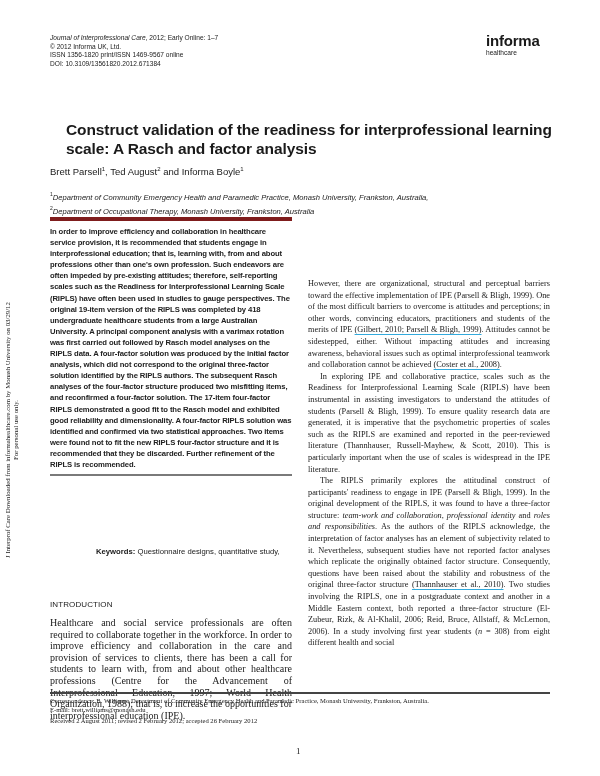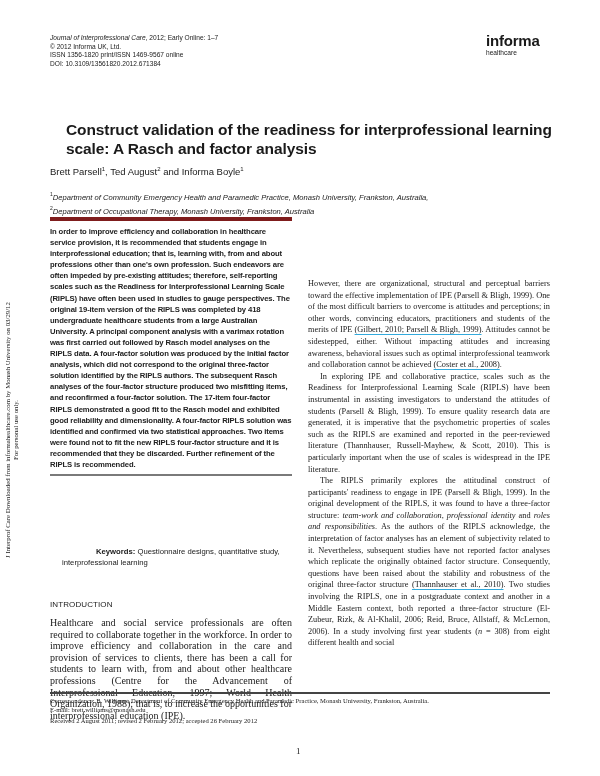--- a/index.html
+++ b/index.html
@@ -70,21 +70,20 @@
   <div>J Interprof Care Downloaded from informahealthcare.com by Monash University on 03/29/12</div>
   <div>For personal use only.</div>
 </div>
 
 <div class="abstract sans">
   <p>In order to improve efficiency and collaboration in healthcare service provision, it is recommended that students engage in interprofessional education; that is, learning with, from and about professions other than one's own profession. Such endeavors are often impeded by pre-existing attitudes; therefore, self-reporting scales such as the Readiness for Interprofessional Learning Scale (RIPLS) have often been used in studies to gauge perspectives. The original 19-item version of the RIPLS was completed by 418 undergraduate healthcare students from a large Australian University. A principal component analysis with a varimax rotation was first carried out followed by Rasch model analyses on the RIPLS data. A four-factor solution was produced by the initial factor analysis, which did not correspond to the original three-factor solution identified by the RIPLS authors. The subsequent Rasch analyses of the four-factor structure produced two misfitting items, and reconfirmed a four-factor solution. The 17-item four-factor RIPLS demonstrated a good fit to the Rasch model and exhibited good reliability and dimensionality. A four-factor RIPLS solution was identified and confirmed via two statistical approaches. Two items were found not to fit the new RIPLS four-factor structure and it is recommended that they be discarded. Further refinement of the RIPLS is recommended.</p>
 </div>
 
 <div class="keywords sans">
   <span class="kw-label">Keywords:</span><span> Questionnaire designs, quantitative study,</span>
-  <span class="kw-cont">interprofessional learning</span>
 </div>
 
 <div class="section-head sans">INTRODUCTION</div>
 <p class="intro serif">Healthcare and social service professionals are often required to collaborate together in the workforce. In order to improve efficiency and collaboration in the care and provision of services to clients, there has been a call for students to learn with, from and about other healthcare professions (Centre for the Advancement of Interprofessional Education, 1997; World Health Organization, 1988); that is, to increase the opportunities for interprofessional education (IPE).</p>
 
 <div class="rightcol serif">
   <p><span>However, there are organizational, structural and perceptual barriers toward the effective implementation of IPE (Parsell &amp; Bligh, 1999). One of the most difficult barriers to overcome is attitudes and perceptions; in other words, convincing educators, practitioners and students of the merits of IPE </span><a class="link">(Gilbert, 2010; Parsell &amp; Bligh, 1999)</a><span>. Attitudes cannot be sidestepped, either. Without impacting attitudes and increasing awareness, behavioral issues such as optimal interprofessional teamwork and collaboration cannot be achieved </span><a class="link">(Coster et al., 2008)</a><span>.</span></p>
   <p class="ind">In exploring IPE and collaborative practice, scales such as the Readiness for Interprofessional Learning Scale (RIPLS) have been instrumental in assisting investigators to understand the attitudes of students (Parsell &amp; Bligh, 1999). To ensure quality research data are generated, it is imperative that the psychometric properties of scales such as the RIPLS are examined and reported in the peer-reviewed literature (Thannhauser, Russell-Mayhew, &amp; Scott, 2010). This is particularly important when the use of scales is widespread in the IPE literature.</p>
   <p class="ind"><span>The RIPLS primarily explores the attitudinal construct of participants' readiness to engage in IPE (Parsell &amp; Bligh, 1999). In the original development of the RIPLS, it was found to have a three-factor structure: </span><i>team-work and collaboration</i><span>, </span><i>professional identity</i><span> and </span><i>roles and responsibilities</i><span>. As the authors of the RIPLS acknowledge, the interpretation of factor analyses has an element of subjectivity related to it. Nevertheless, subsequent studies have not reported factor analyses which replicate the originally obtained factor structure. Consequently, questions have been raised about the stability and robustness of the original three-factor structure </span><a class="link">(Thannhauser et al., 2010)</a><span>. Two studies involving the RIPLS, one in a postgraduate context and another in a Middle Eastern context, both reported a three-factor structure (El-Zubeur, Rizk, &amp; Al-Khalil, 2006; Reid, Bruce, Allstaff, &amp; McLernon, 2006). In a study involving first year students (</span><i>n</i><span> = 308) from eight different health and social</span></p>
 </div>

